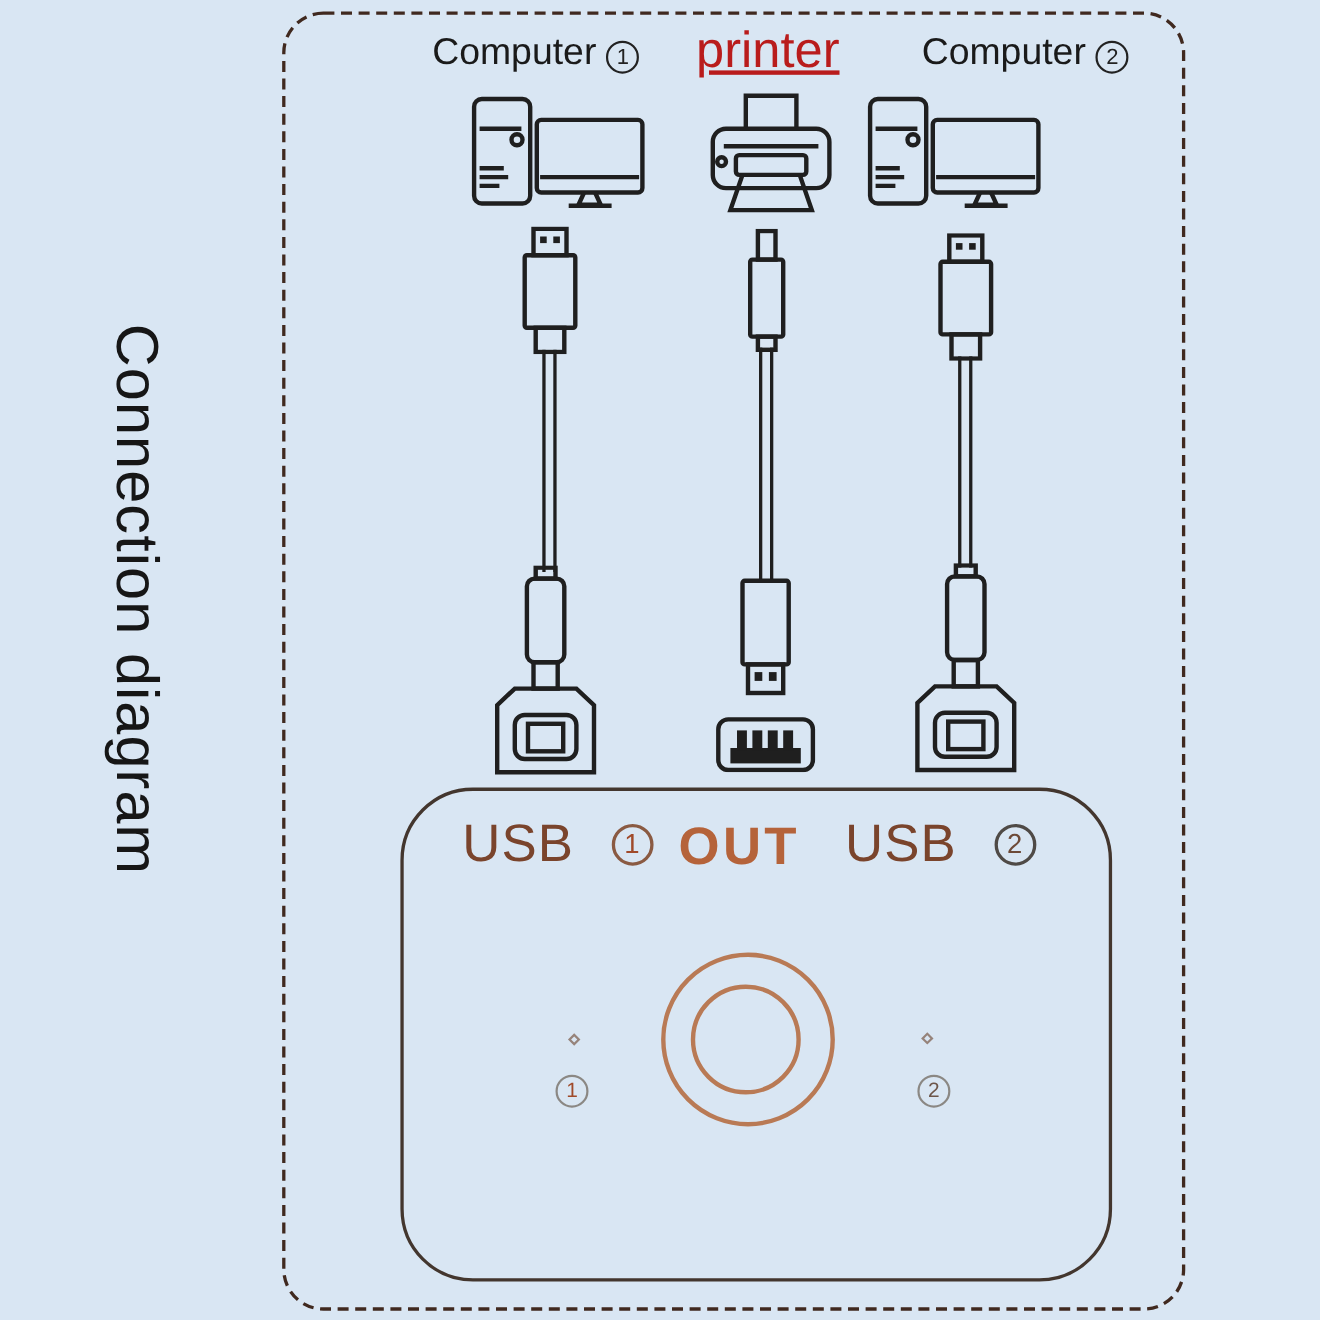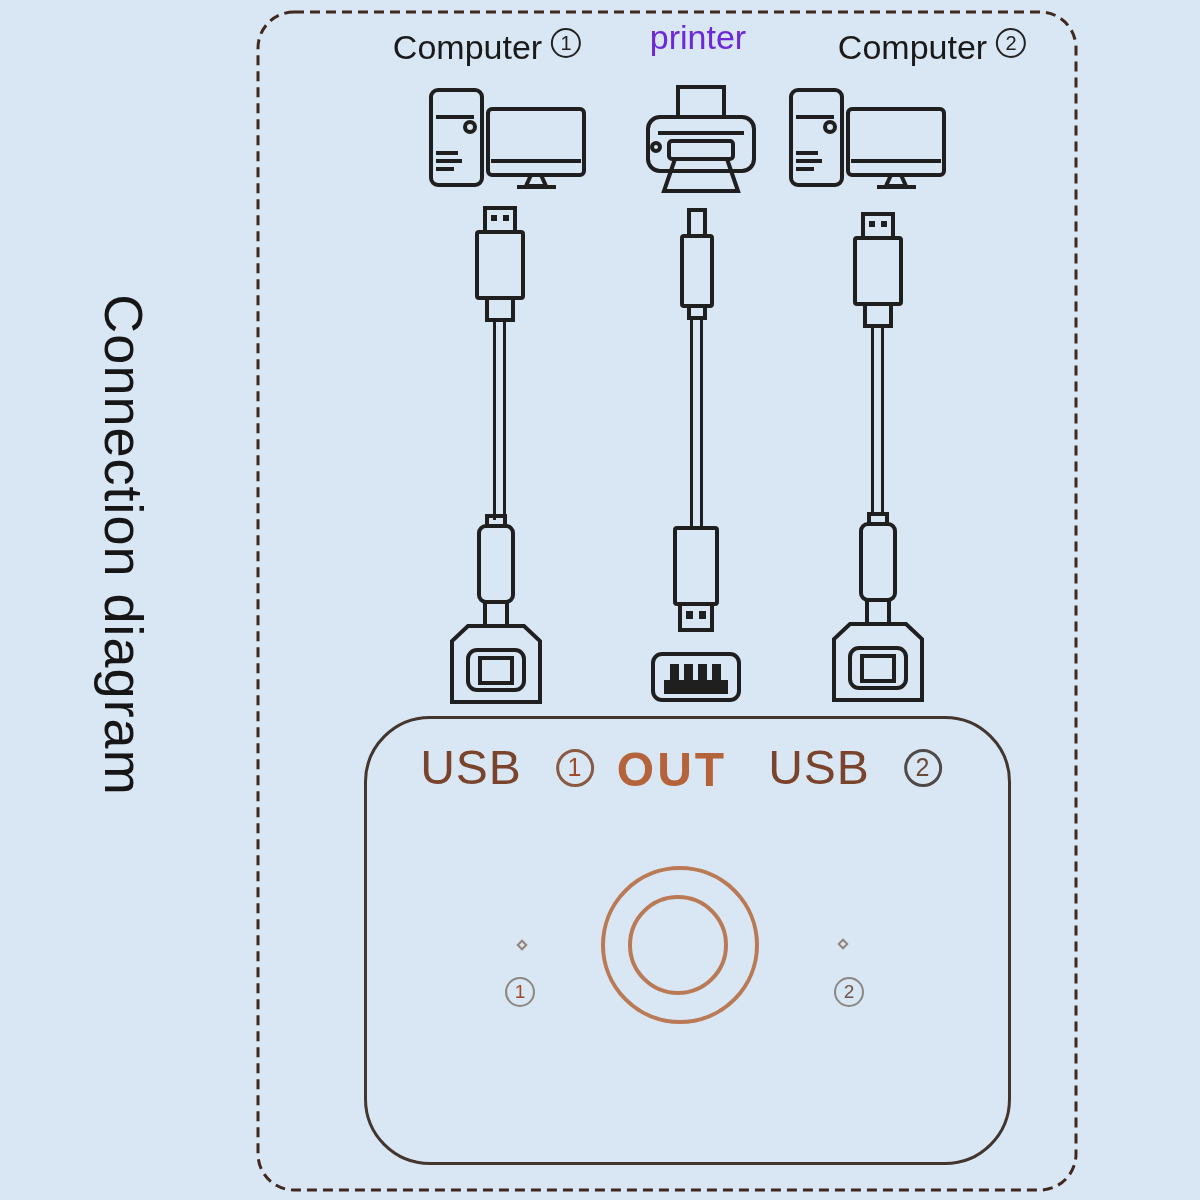--- a/index.html
+++ b/index.html
@@ -27,36 +27,36 @@
     left:124px;top:545px;
     transform:translate(-50%,-50%) rotate(90deg);
     white-space:nowrap;
     font-size:54px;
     color:#161616;
     letter-spacing:1px;
   }
 
   
   .dev-label{
-    display:flex;align-items:flex-start;gap:9px;
+    display:flex;align-items:flex-end;gap:9px;
     transform:translateX(-50%);
     color:#1a1a1a;
     font-size:34px;
     white-space:nowrap;
   }
   .dev-label .circ{
     box-sizing:border-box;
     width:30px;height:30px;
     border:2.5px solid #222;border-radius:50%;
     display:flex;align-items:center;justify-content:center;
     font-size:20px;color:#222;
   }
   .printer-label{
     transform:translateX(-50%);
-    font-size:34px;color:#6d28d9;
+    font-size:46px;color:#b91c1c;text-decoration:underline;
   }
 
   
   .cable{
     width:13px;
     border-left:3px solid #1f1f1f;
     border-right:3px solid #1f1f1f;
     box-sizing:border-box;
   }
 

